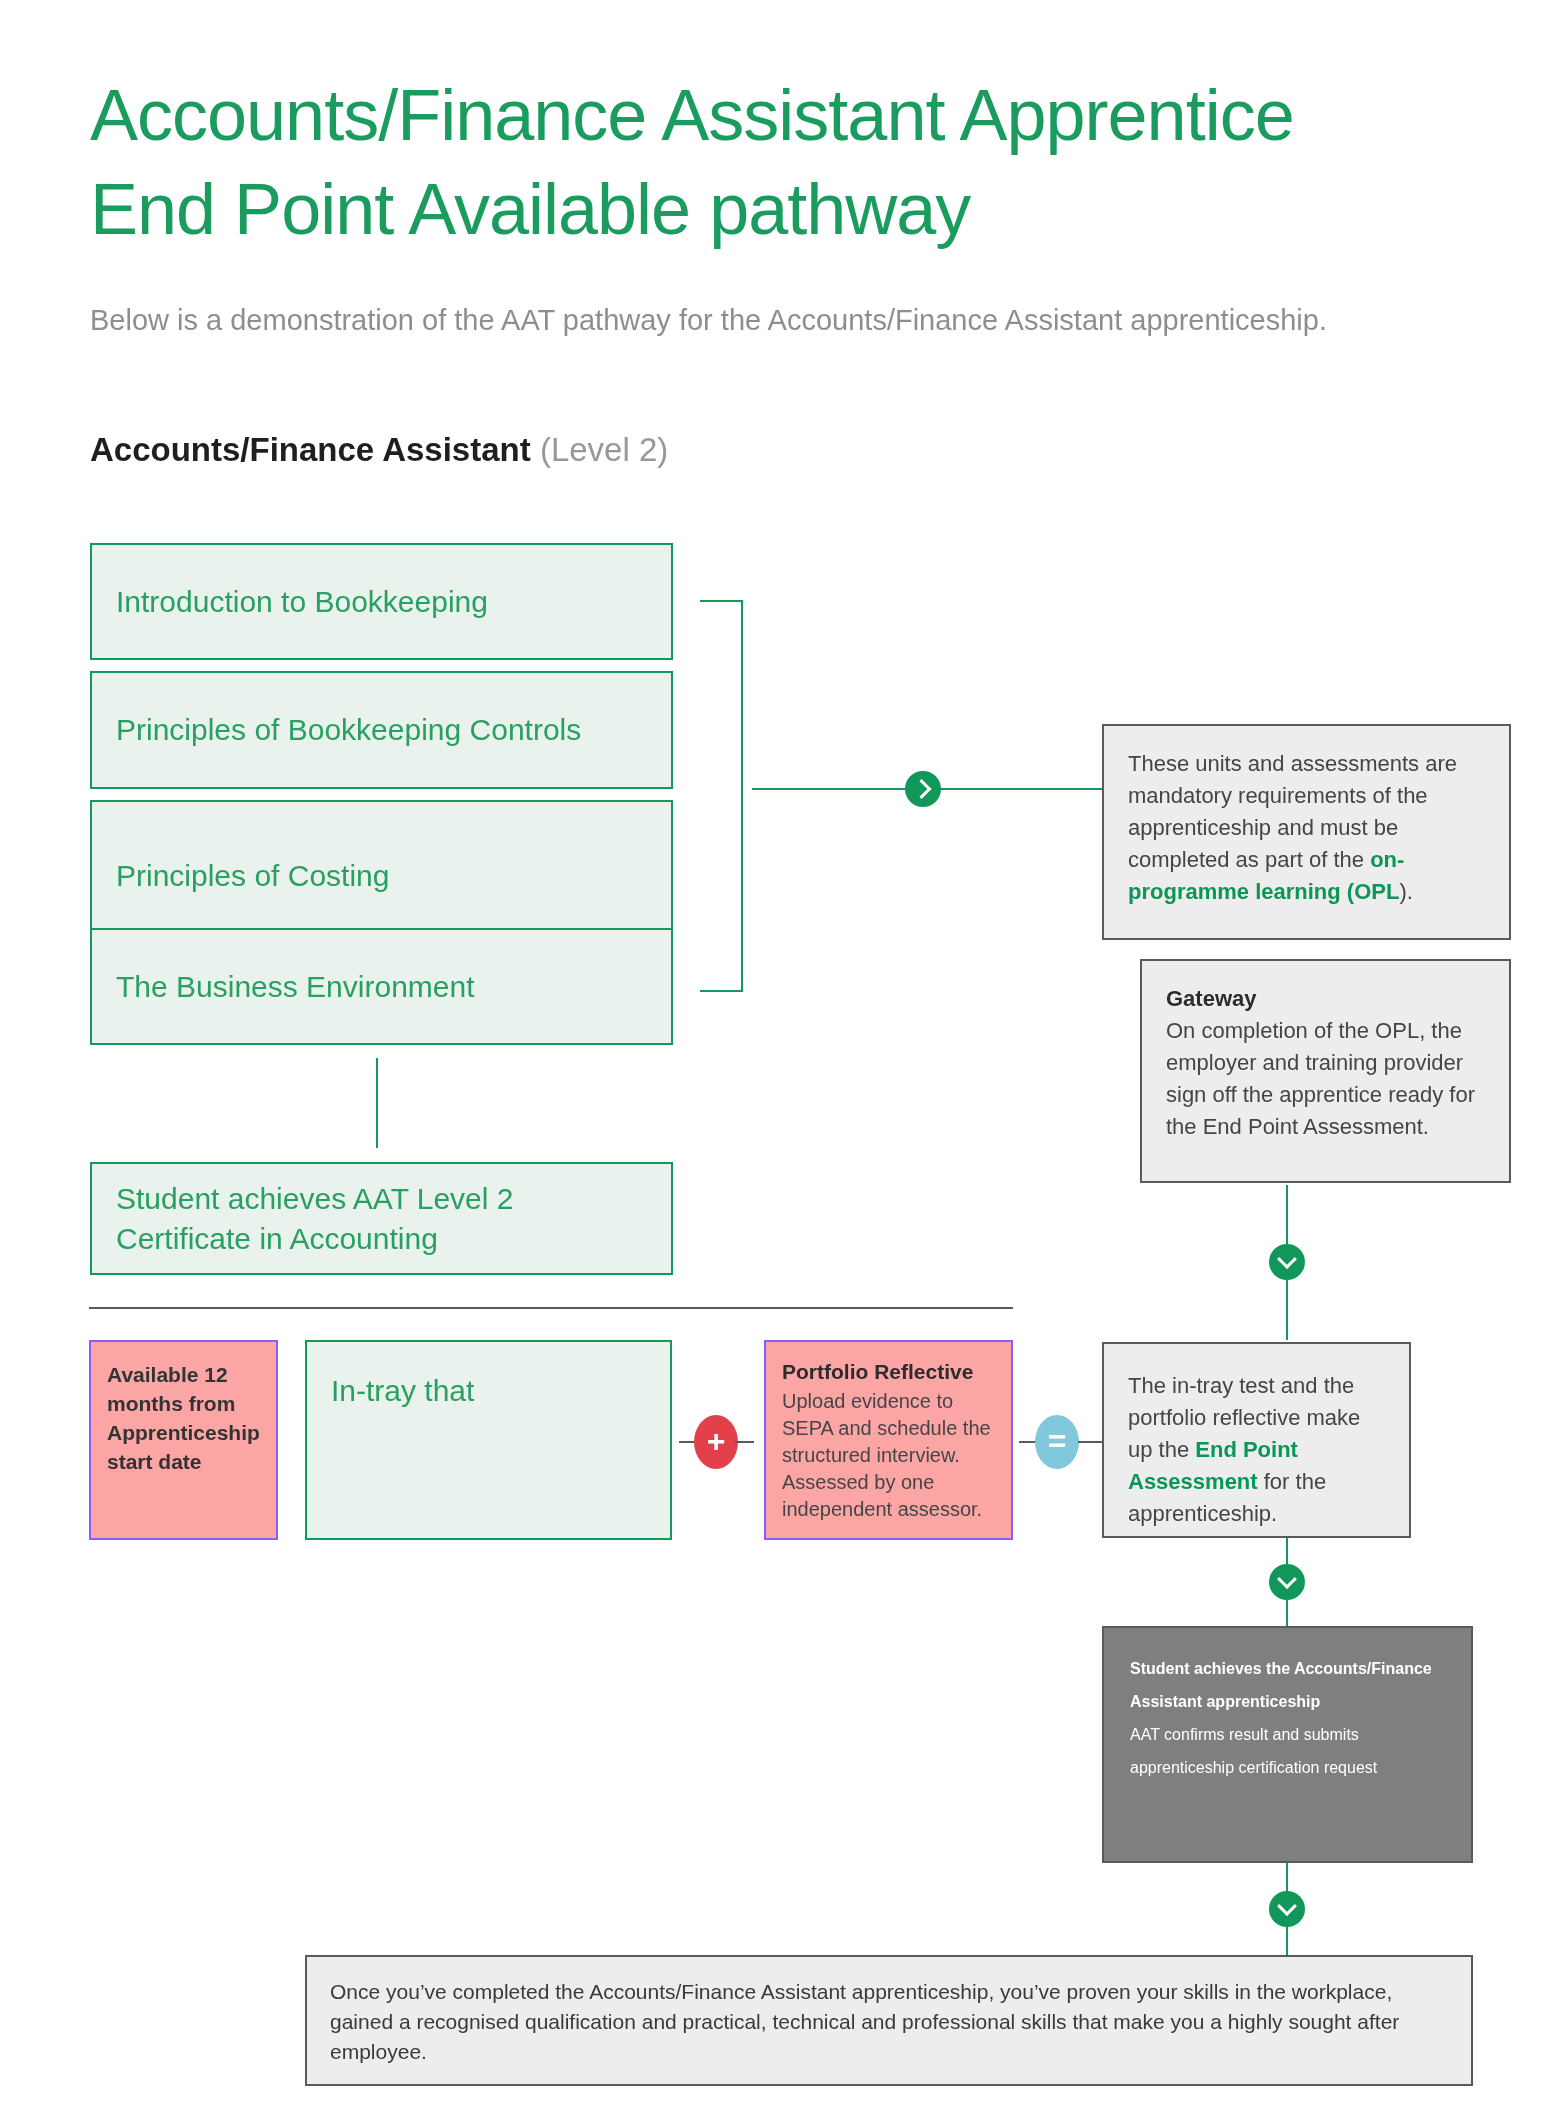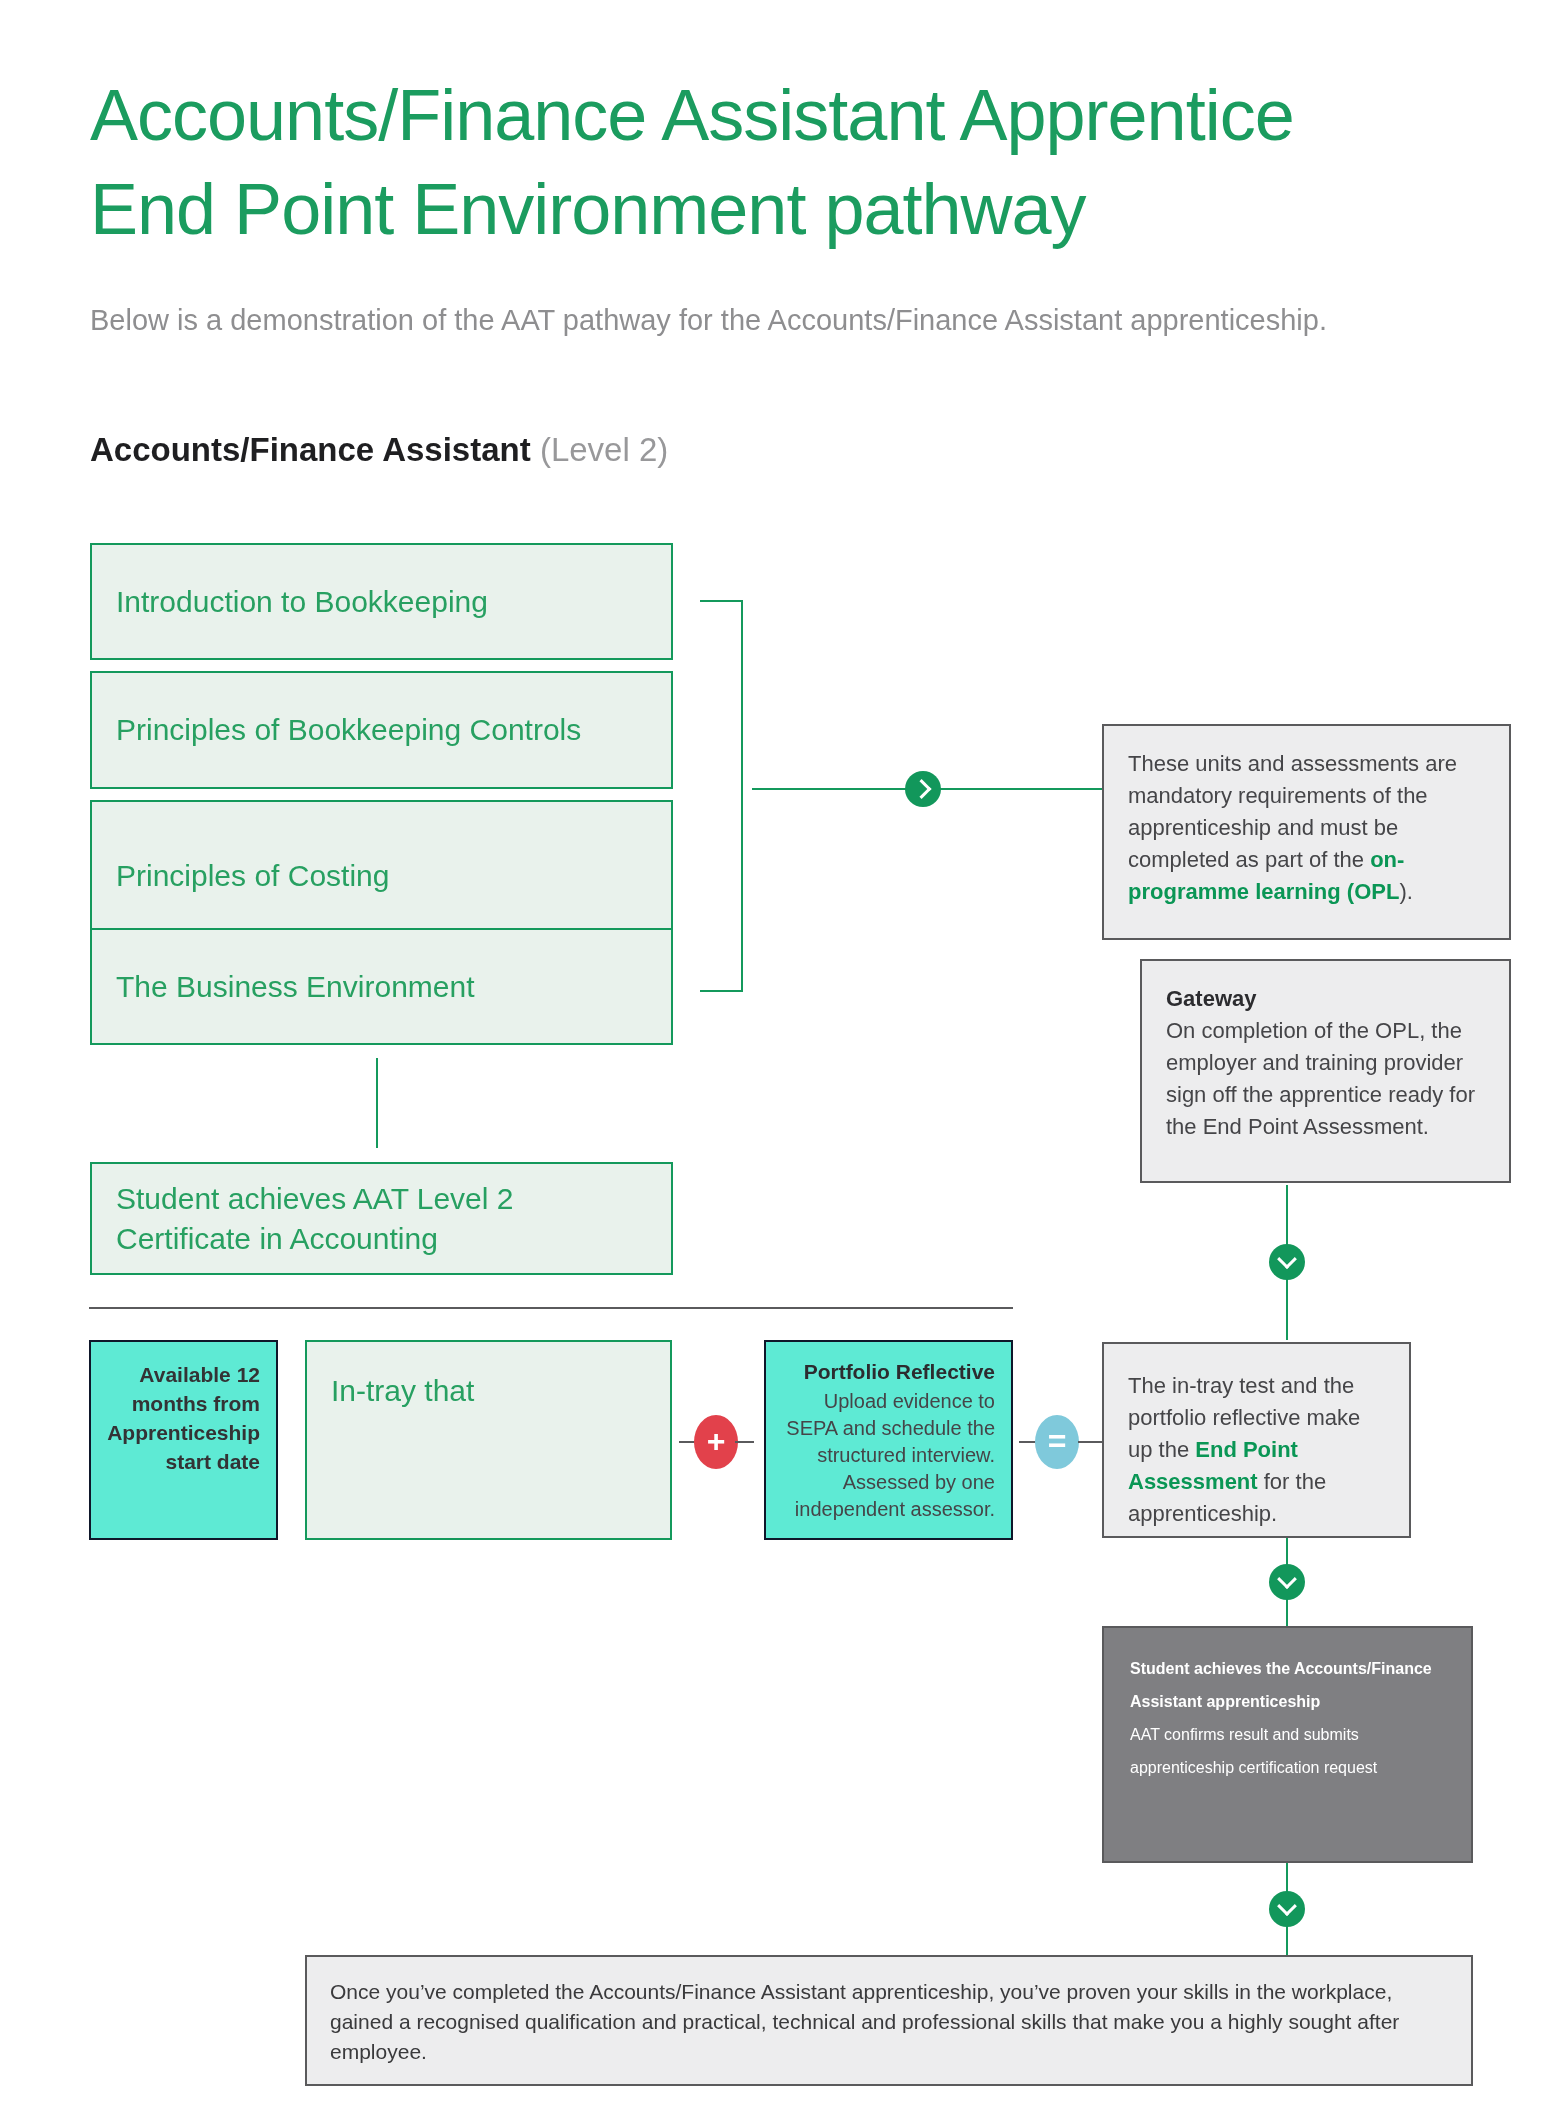--- a/index.html
+++ b/index.html
@@ -13,21 +13,21 @@
   .section-heading{position:absolute;left:90px;top:431px;font-size:33px;color:#1f1f21;}
   .section-heading .bold{font-weight:700;}
   .section-heading .level{color:#98989a;font-weight:400;}
 
   
   .box{position:absolute;box-sizing:border-box;}
   .green-box{background:#e9f2ec;border:2px solid #14995c;color:#27a061;
              font-size:30px;display:flex;align-items:center;padding-left:24px;}
   .gray-box{background:#ededee;border:2px solid #5a5a5c;color:#454548;
             font-size:22px;line-height:32px;padding:22px 24px;}
-  .white-box{background:#5eead4;border:2px solid #0f172a;text-align:right;}
+  .white-box{background:#fca5a5;border:2px solid #8b5cf6;}
   .dark-box{background:#7f7f82;border:2px solid #5a5a5c;color:#ffffff;
             font-size:16px;line-height:33px;padding:24px 26px;}
   .accent-green{color:#0a9655;font-weight:700;}
   .heading-dark{color:#2c2c2f;font-weight:700;}
 
   
   .hline,.vline{position:absolute;}
   .green-line{background:#14995c;}
   .dark-line{background:#5a5a5c;}
 
@@ -46,21 +46,21 @@
   .chev-right{transform:rotate(45deg) translate(-1px,1px);}
   .chev-down{transform:rotate(135deg) translate(-2px,2px);}
 </style>
 </head>
 <body>
 
 <div id="page">
 
   <div class="title">
     <div>Accounts/Finance Assistant Apprentice</div>
-    <div>End Point Environment pathway</div>
+    <div>End Point Available pathway</div>
   </div>
   <div class="subtitle">Below is a demonstration of the AAT pathway for the Accounts/Finance Assistant apprenticeship.</div>
   <div class="section-heading">
     <span class="bold">Accounts/Finance Assistant</span><span class="level"> (Level 2)</span>
   </div>
 
   <div class="box green-box" style="left:90px;top:543px;width:583px;height:117px;">
     <span>Introduction to Bookkeeping</span>
   </div>
   <div class="box green-box" style="left:90px;top:671px;width:583px;height:118px;">

